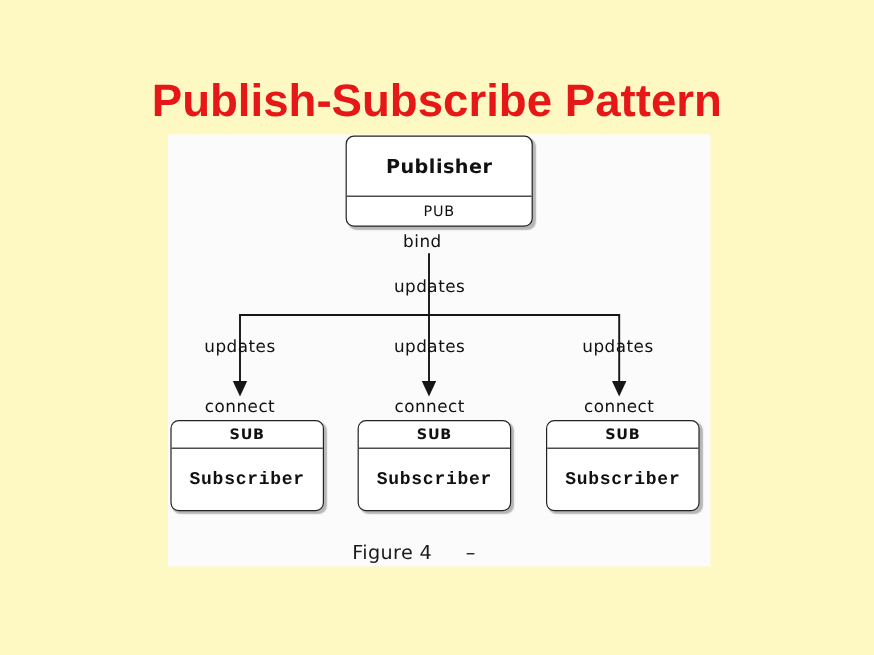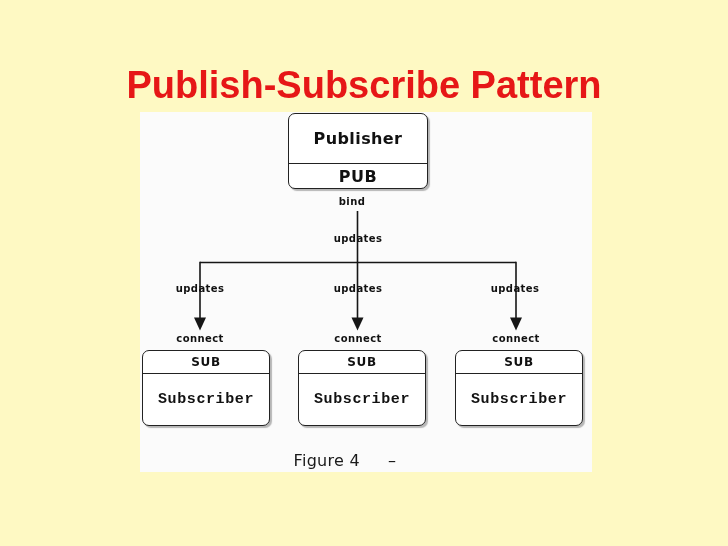--- a/index.html
+++ b/index.html
@@ -34,47 +34,47 @@
     border:1.5px solid #222222;
     border-radius:7px;
     box-shadow:2px 2px 1px rgba(125,125,125,0.55);
     display:flex;flex-direction:column;
     color:#111111;
   }
   .node .compartment{
     display:flex;align-items:center;justify-content:center;
     white-space:nowrap;
   }
-  #publisher-node{left:288px;top:113px;width:140px;height:76px;}
+  #publisher-node{left:288px;top:113px;width:156px;height:76px;}
   #publisher-node .name-compartment{
     flex:1 1 auto;border-bottom:1.5px solid #222222;
     font-weight:bold;font-size:16px;letter-spacing:0.4px;
   }
   #publisher-node .port-compartment{
     height:24px;flex:0 0 auto;
-    font-weight:bold;font-size:16px;letter-spacing:0.6px;
+    font-weight:normal;font-size:12px;letter-spacing:0.6px;
   }
   .subscriber-node{width:128px;height:76px;top:350px;}
   .subscriber-node .port-compartment{
     height:22px;flex:0 0 auto;border-bottom:1.5px solid #222222;
     font-weight:bold;font-size:12px;letter-spacing:0.6px;
   }
   .subscriber-node .name-compartment{
     flex:1 1 auto;
     font-weight:bold;font-size:15px;letter-spacing:0.6px;font-family:Liberation Mono, monospace;
   }
   #subscriber-node-0{left:142px;}
   #subscriber-node-1{left:298px;}
   #subscriber-node-2{left:455px;}
   
   .edge-label{
     position:absolute;
     transform:translateX(-50%);
     height:18px;line-height:18px;
-    font-weight:bold;font-size:10px;letter-spacing:0.4px;
+    font-weight:normal;font-size:14px;letter-spacing:0.4px;
     color:#111111;white-space:nowrap;
   }
   #bind-label{left:352px;top:193px;}
   #root-updates-label{left:358px;top:230px;}
   #updates-label-0{left:200px;top:280px;}
   #updates-label-1{left:358px;top:280px;}
   #updates-label-2{left:515px;top:280px;}
   #connect-label-0{left:200px;top:330px;}
   #connect-label-1{left:358px;top:330px;}
   #connect-label-2{left:516px;top:330px;}

